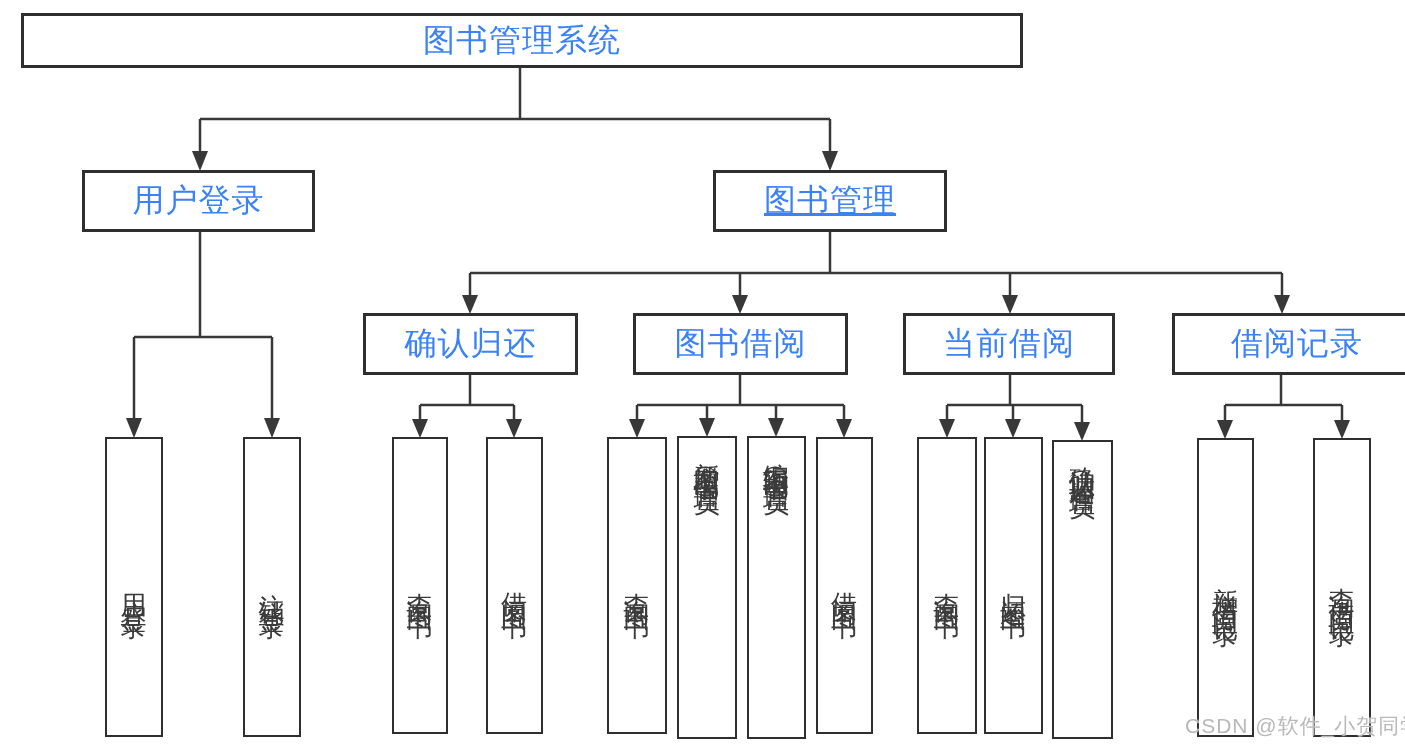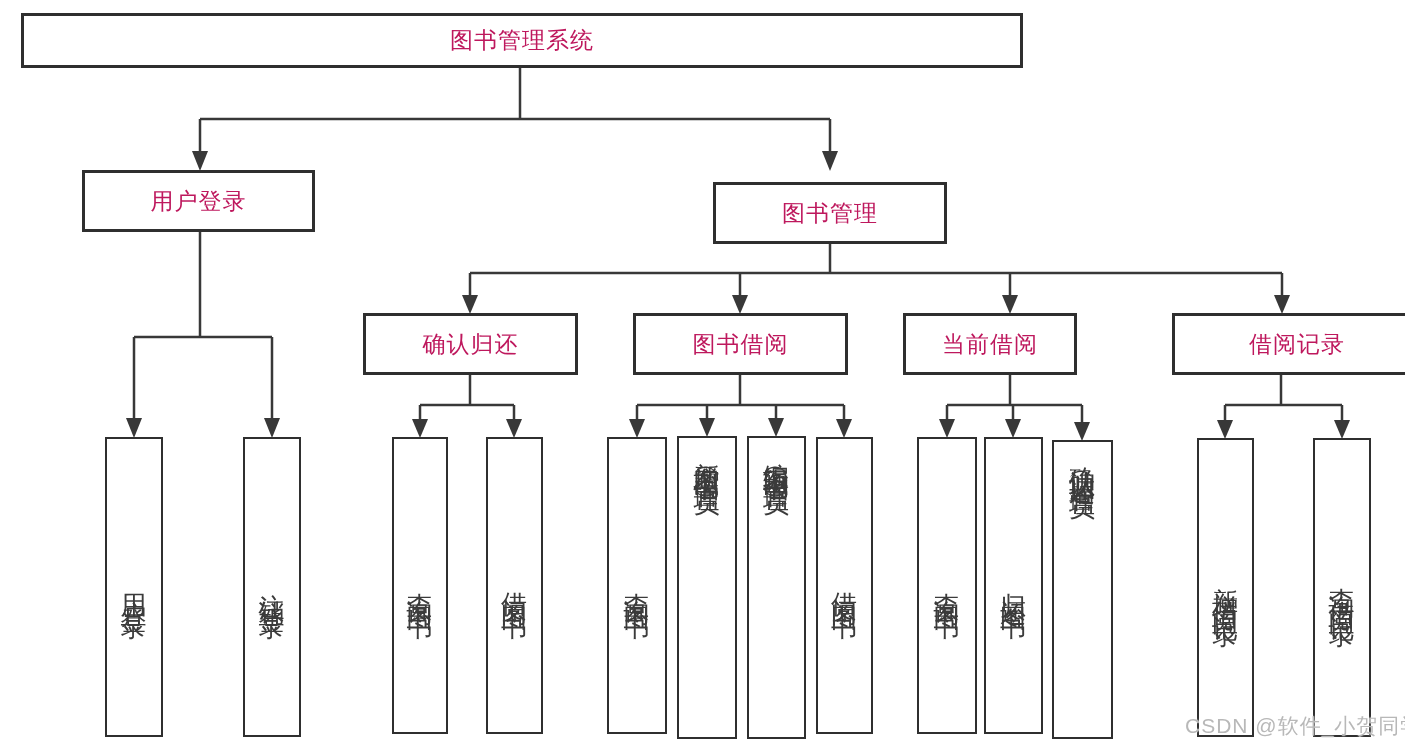--- a/index.html
+++ b/index.html
@@ -8,21 +8,21 @@
     width:1405px;height:747px;
     background:#ffffff;
     font-family:"Liberation Sans","DejaVu Sans",sans-serif;
     overflow:hidden;
   }
   #wires{position:absolute;left:0;top:0;width:1405px;height:747px;}
   .hnode{
     position:absolute;box-sizing:border-box;
     background:#ffffff;border:3px solid #2f2f2f;
     display:flex;align-items:center;justify-content:center;
-    font-size:23px;color:#be185d;letter-spacing:1px;
+    font-size:32px;color:#3b82f6;letter-spacing:1px;
     z-index:2;
   }
   .vnode{
     position:absolute;box-sizing:border-box;
     background:#ffffff;border:2.5px solid #2f2f2f;
     display:flex;align-items:center;justify-content:center;
     z-index:2;
   }
   .vnode span{
     writing-mode:vertical-rl;text-orientation:mixed;
@@ -81,31 +81,31 @@
     </g>
   </svg>
 
   <div class="hnode" style="left:21px;top:13px;width:1002px;height:55px;">
     <span>图书管理系统</span>
   </div>
 
   <div class="hnode" style="left:82px;top:170px;width:233px;height:62px;">
     <span>用户登录</span>
   </div>
-  <div class="hnode" style="left:713px;top:182px;width:234px;height:62px;">
+  <div class="hnode" style="left:713px;top:170px;width:234px;height:62px;text-decoration:underline;">
     <span>图书管理</span>
   </div>
 
   <div class="hnode" style="left:363px;top:313px;width:215px;height:62px;">
     <span>确认归还</span>
   </div>
   <div class="hnode" style="left:633px;top:313px;width:215px;height:62px;justify-content:center;">
     <span>图书借阅</span>
   </div>
-  <div class="hnode" style="left:903px;top:313px;width:174px;height:62px;">
+  <div class="hnode" style="left:903px;top:313px;width:212px;height:62px;">
     <span>当前借阅</span>
   </div>
   <div class="hnode" style="left:1172px;top:313px;width:250px;height:62px;">
     <span>借阅记录</span>
   </div>
 
   <div class="vnode" style="left:105px;top:437px;width:58px;height:300px;">
     <span>用户登录</span>
   </div>
   <div class="vnode" style="left:243px;top:437px;width:58px;height:300px;">

